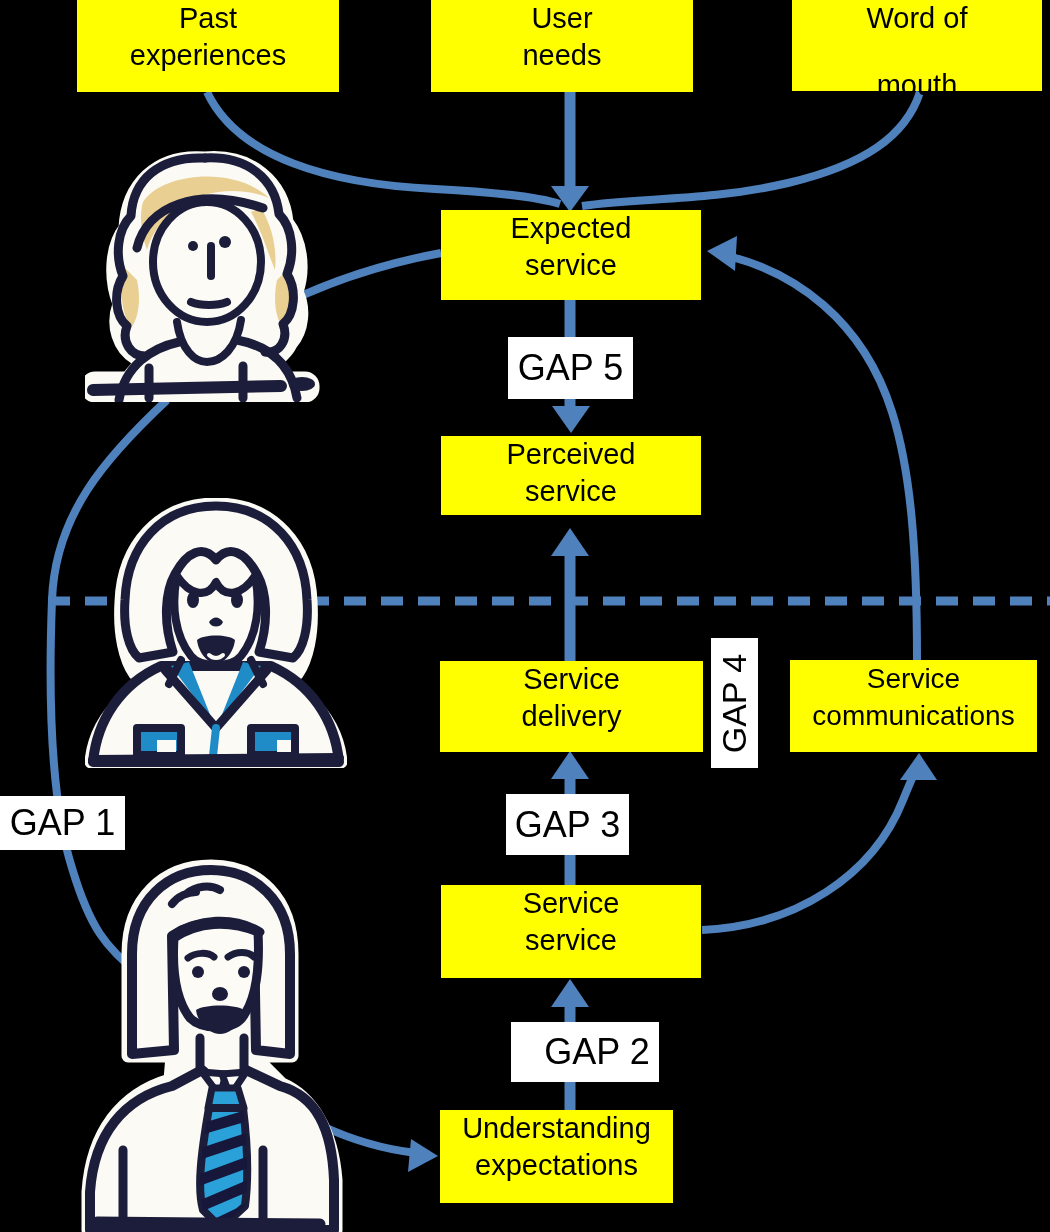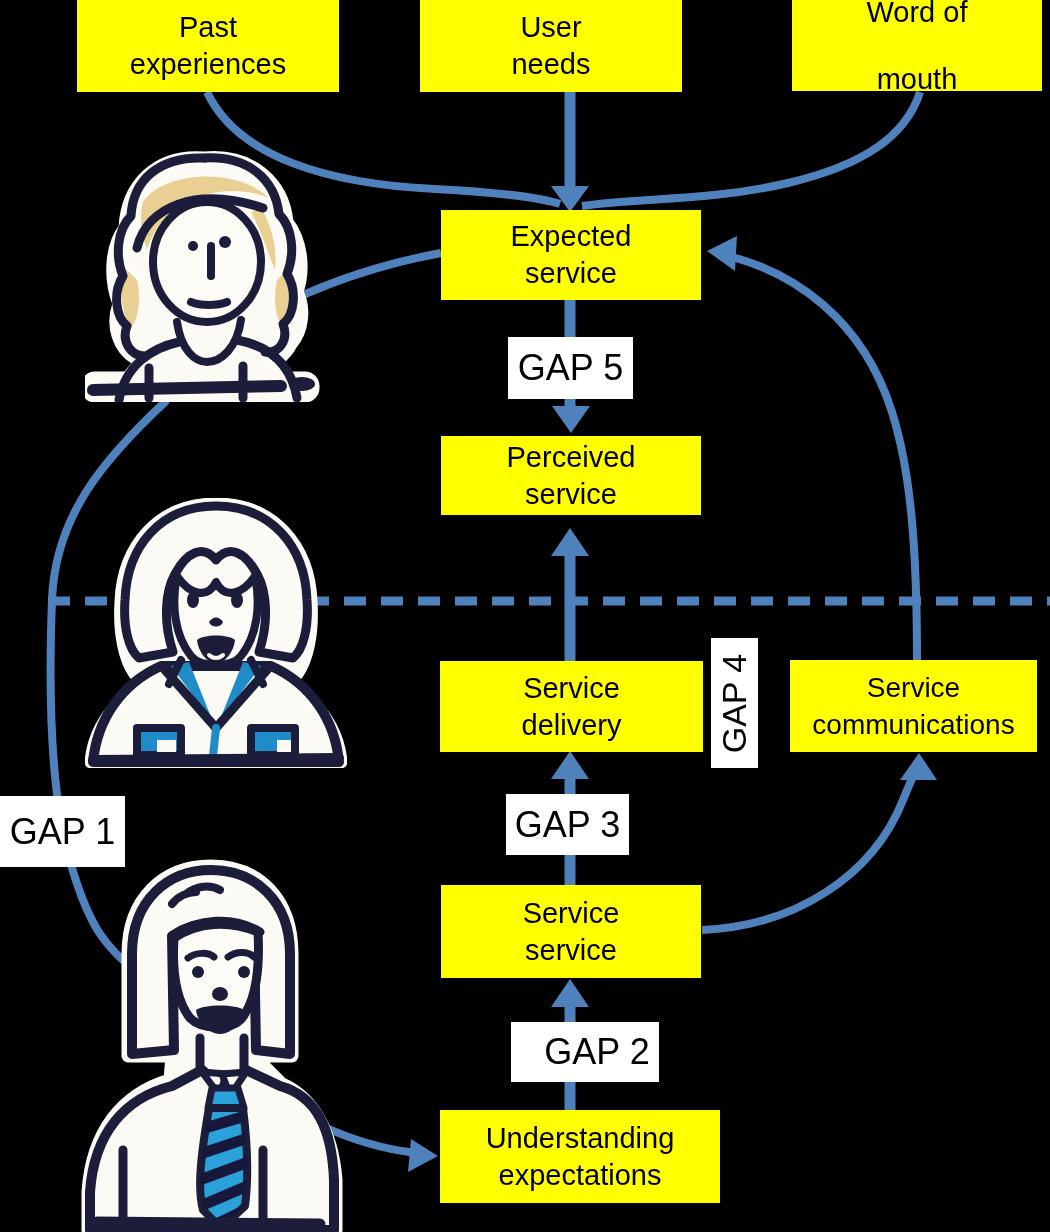--- a/index.html
+++ b/index.html
@@ -10,44 +10,44 @@
     overflow:hidden;
     font-family:"Liberation Sans", sans-serif;
   }
   #stage{position:absolute;inset:0;width:1050px;height:1232px;}
   
   #arrows{position:absolute;left:0;top:0;z-index:1;}
   
   .node{
     position:absolute;z-index:2;
     background:#ffff00;color:#000;
-    display:flex;flex-direction:column;align-items:center;justify-content:center;
+    display:flex;flex-direction:column;align-items:center;justify-content:flex-start;
     text-align:center;font-size:29px;line-height:37px;
   }
   .node span{display:block;white-space:nowrap;}
   #box-past{left:77px;top:0;width:262px;height:92px;}
-  #box-user{left:420px;top:0;width:262px;height:92px;}
+  #box-user{left:431px;top:0;width:262px;height:92px;}
   #box-wom{left:792px;top:0;width:250px;height:91px;gap:30px;}
   #box-expected{left:441px;top:210px;width:260px;height:90px;}
   #box-perceived{left:441px;top:436px;width:260px;height:79px;}
   #box-delivery{left:440px;top:661px;width:263px;height:91px;}
   #box-comms{left:790px;top:660px;width:247px;height:92px;font-size:28px;}
   #box-design{left:441px;top:885px;width:260px;height:93px;}
-  #box-underst{left:440px;top:1110px;width:280px;height:93px;}
+  #box-underst{left:440px;top:1110px;width:233px;height:93px;}
   
   .gap{
     position:absolute;z-index:2;
     background:#ffffff;color:#000;
     display:flex;align-items:center;justify-content:center;
     font-size:36px;white-space:nowrap;
   }
   #gap5{left:508px;top:337px;width:125px;height:62px;}
   #gap3{left:506px;top:794px;width:123px;height:61px;align-items:center;}
   #gap2{left:511px;top:1022px;width:124px;height:60px;padding-left:24px;}
-  #gap1{left:0;top:796px;width:125px;height:71px;justify-content:center;}
+  #gap1{left:0;top:796px;width:125px;height:54px;justify-content:center;}
   #gap4{left:711px;top:638px;width:47px;height:130px;}
   #gap4 .rot{transform:rotate(-90deg);white-space:nowrap;font-size:34px;}
   
   .figure{position:absolute;z-index:3;}
   #fig-customer{left:85px;top:150px;}
   #fig-staff{left:85px;top:498px;}
   #fig-manager{left:70px;top:858px;}
 </style>
 </head>
 <body>

